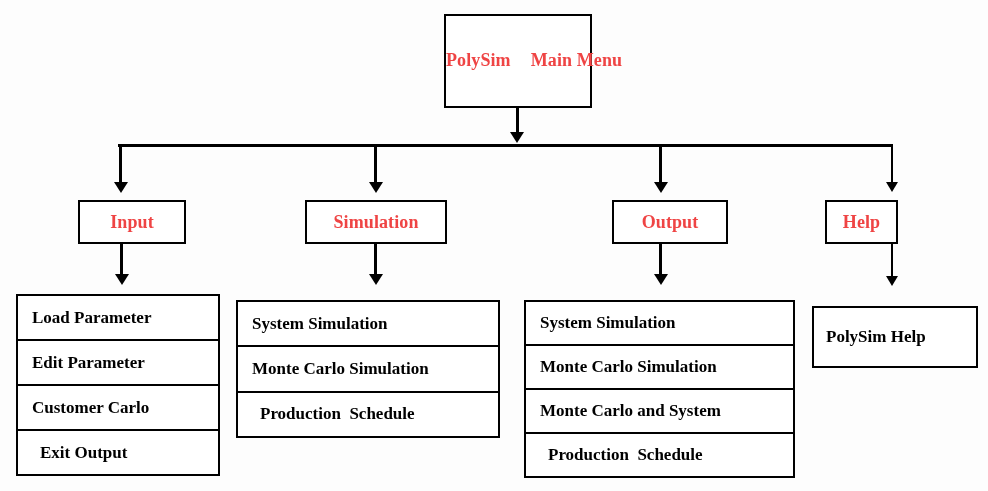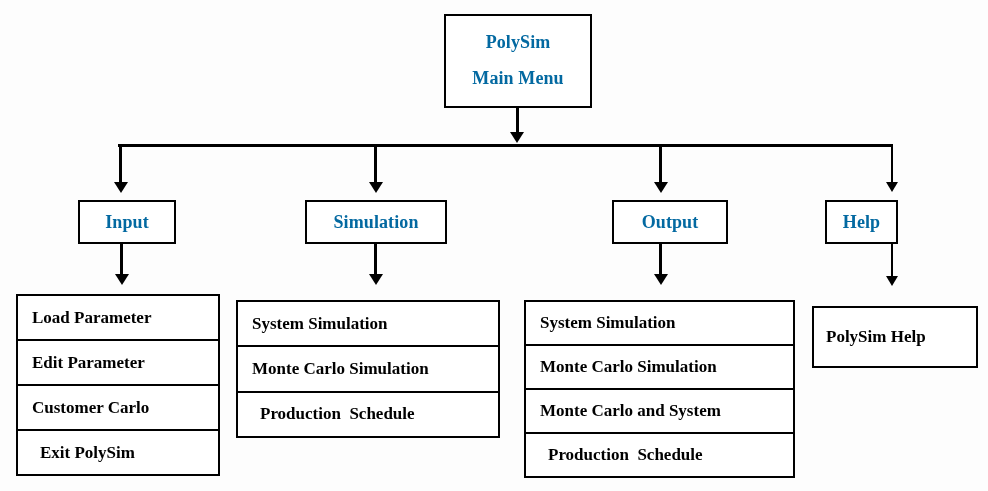--- a/index.html
+++ b/index.html
@@ -15,25 +15,26 @@
     font-family: "Liberation Serif", "DejaVu Serif", serif;
     overflow: hidden;
   }
   
   .node {
     position: absolute;
     box-sizing: border-box;
     background: #ffffff;
     border: 2px solid #000000;
     display: flex;
-    flex-direction: column;
+    flex-direction: row;
     align-items: center;
     justify-content: center;
-    color: #0369a1;
+    color: #ef4444;
     font-weight: bold;
+    gap: 20px;
   }
   .node .line {
     white-space: pre;
     letter-spacing: 0.1px;
   }
 
   
   #root-node {
     left: 444px;
     top: 14px;
@@ -43,21 +44,21 @@
     justify-content: space-around;
     padding: 8px 0 10px 0;
   }
 
   
   .cat-node {
     height: 44px;
     font-size: 18px;
     top: 200px;
   }
-  #cat-node-input      { left: 78px;  width: 98px; }
+  #cat-node-input      { left: 78px;  width: 108px; }
   #cat-node-simulation { left: 305px; width: 142px; }
   #cat-node-output     { left: 612px; width: 116px; }
   #cat-node-help       { left: 825px; width: 73px; }
 
   
   .leaf-list {
     position: absolute;
     box-sizing: border-box;
     background: #ffffff;
     border: 2px solid #000000;
@@ -156,21 +157,21 @@
   <div class="conn vline" style="left:659px; top:244px; height:32px;"></div>
   <div class="arrowhead" style="left:654px; top:274px;"></div>
 
   <div class="conn vline-thin" style="left:891px; top:244px; height:34px;"></div>
   <div class="arrowhead arrowhead-thin" style="left:886px; top:276px;"></div>
 
   <div class="leaf-list" id="leaf-list-input">
     <div class="leaf-item">Load Parameter</div>
     <div class="leaf-item">Edit Parameter</div>
     <div class="leaf-item">Customer Carlo</div>
-    <div class="leaf-item">Exit PolySim</div>
+    <div class="leaf-item">Exit Output</div>
   </div>
 
   <div class="leaf-list" id="leaf-list-simulation">
     <div class="leaf-item">System Simulation</div>
     <div class="leaf-item">Monte Carlo Simulation</div>
     <div class="leaf-item">Production  Schedule</div>
   </div>
 
   <div class="leaf-list" id="leaf-list-output">
     <div class="leaf-item">System Simulation</div>

